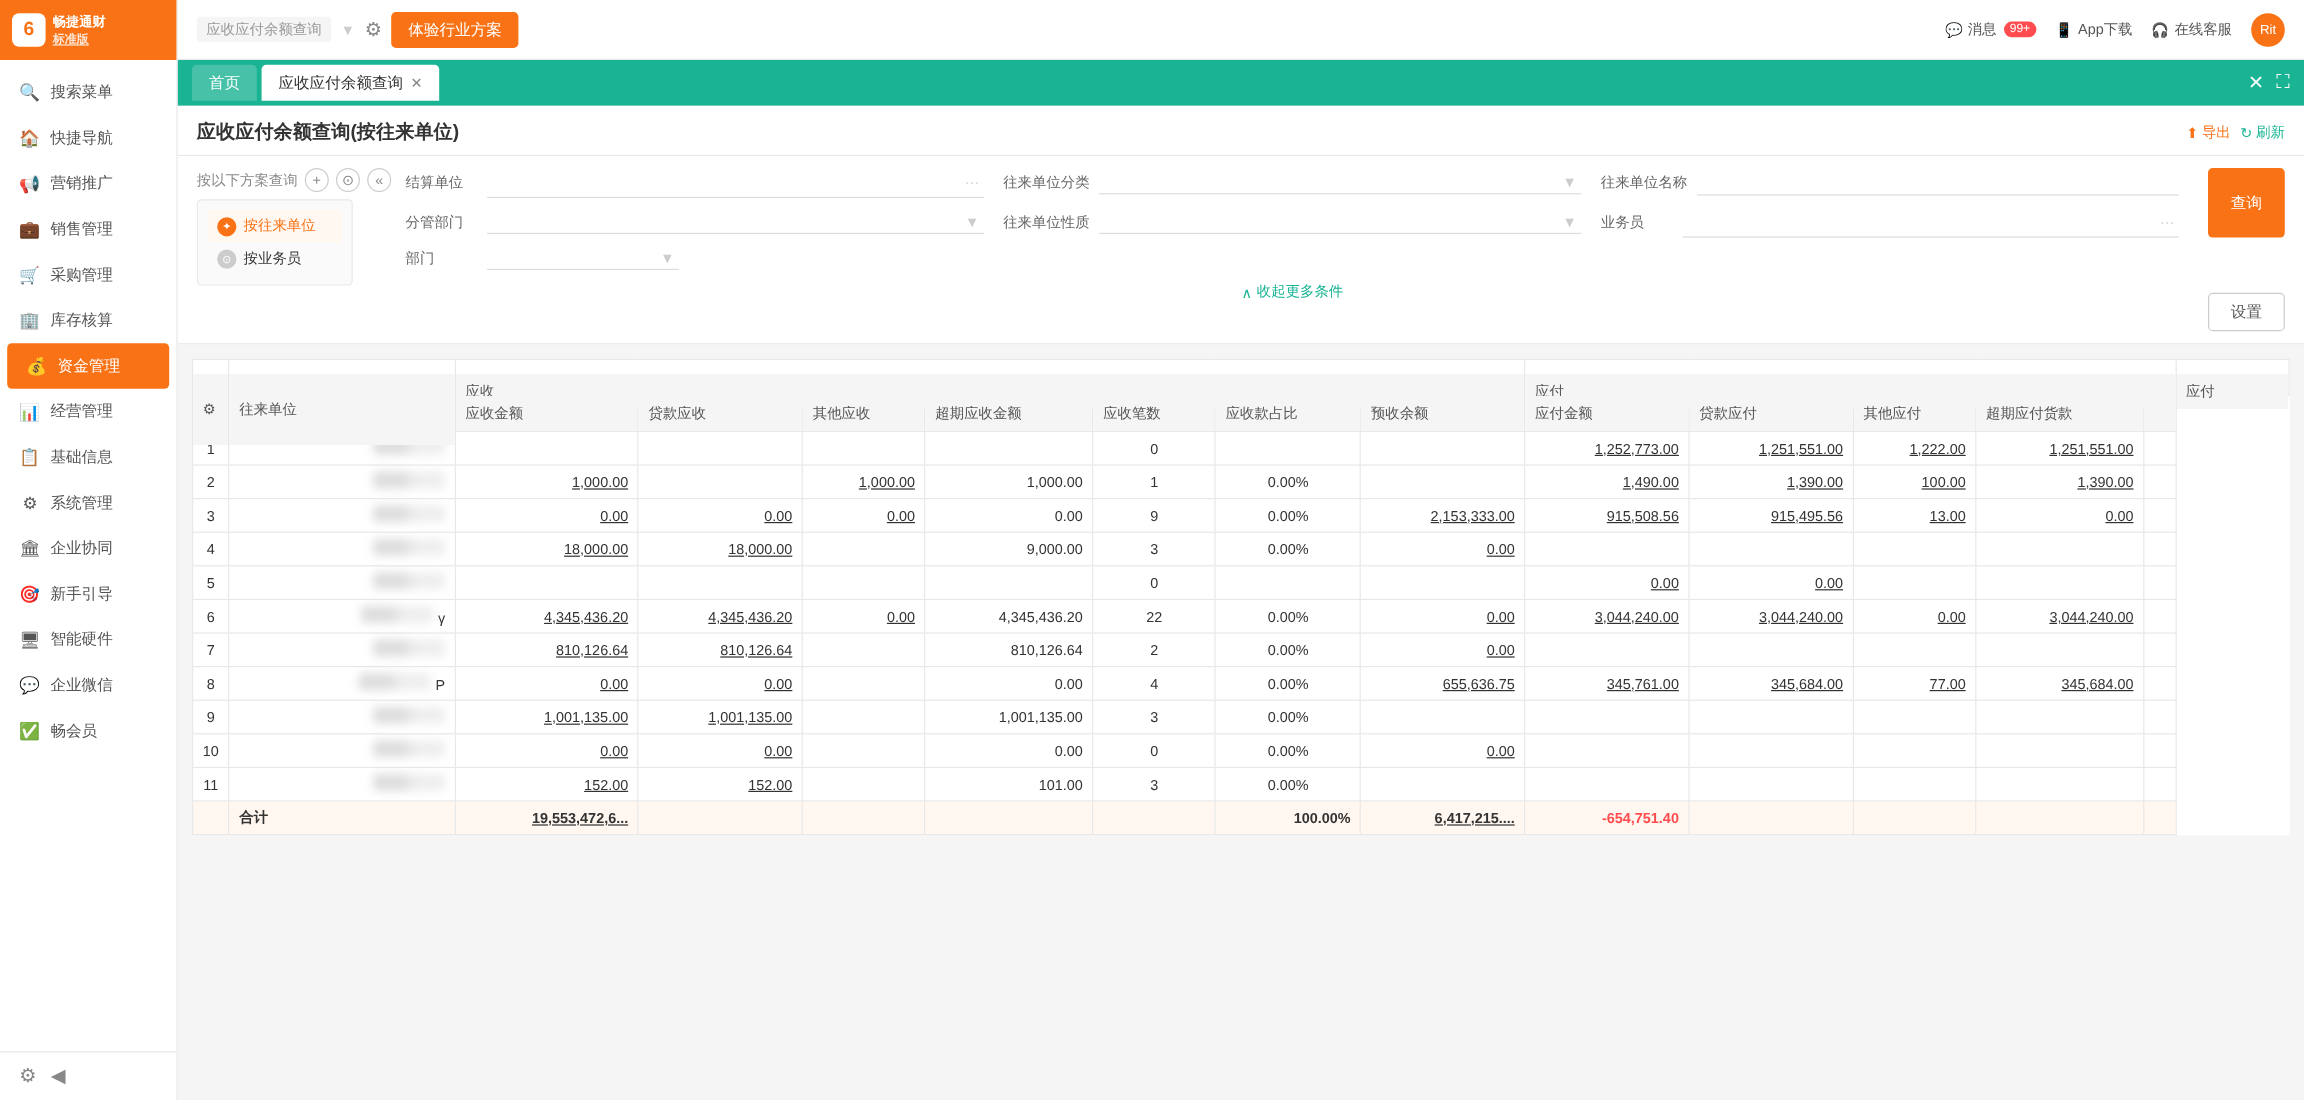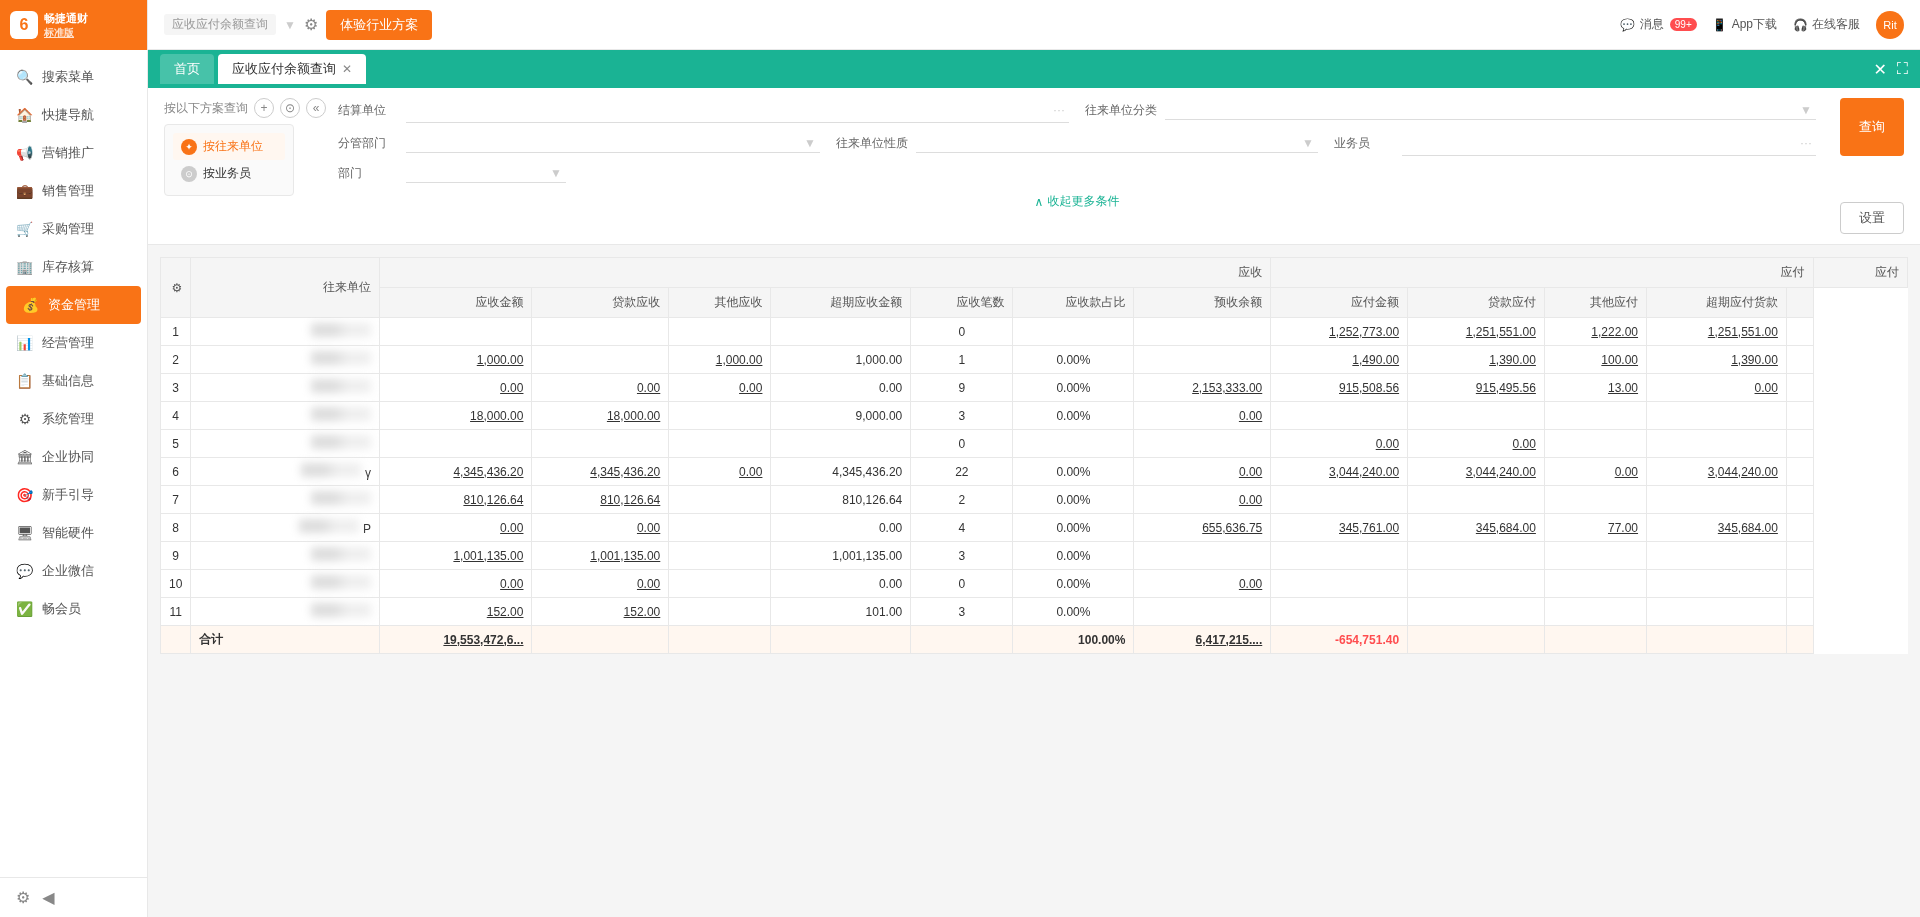--- a/index.html
+++ b/index.html
@@ -63,21 +63,21 @@
     .scheme-icon { width: 16px; height: 16px; border-radius: 50%; display: flex; align-items: center; justify-content: center; font-size: 9px; }
     .scheme-icon.orange { background: #f97316; color: #fff; }
     .scheme-icon.gray { background: #ccc; color: #fff; }
     .filter-buttons { display: flex; flex-direction: column; gap: 6px; margin-left: 12px; }
     .btn-query { background: #f97316; color: #fff; border: none; border-radius: 4px; padding: 20px 18px; cursor: pointer; font-size: 13px; }
     .btn-set { background: #fff; color: #555; border: 1px solid #ccc; border-radius: 4px; padding: 6px 18px; cursor: pointer; font-size: 13px; margin-top: 40px; }
 
     
     .table-area { flex: 1; overflow: auto; padding: 12px; }
     .data-table { width: 100%; border-collapse: collapse; background: #fff; font-size: 12px; }
-    .data-table th { background: #f5f5f5; border: 1px solid #e8e8e8; padding: 6px 8px; text-align: right; color: #555; font-weight: normal; white-space: nowrap; position: sticky; top: 0; z-index: 2; }
+    .data-table th { background: #f5f5f5; border: 1px solid #e8e8e8; padding: 6px 8px; text-align: left; color: #555; font-weight: normal; white-space: nowrap; position: sticky; top: 12px; z-index: 2; }
     .data-table td { border: 1px solid #e8e8e8; padding: 5px 8px; text-align: right; color: #333; white-space: nowrap; }
     .data-table td.text-left { text-align: left; }
     .data-table td.text-center { text-align: center; }
     .data-table tr.total-row td { background: #fff7f0; font-weight: bold; }
     .link-style { color: #1ab394; text-decoration: underline; cursor: pointer; }
     .th-receivable { background: #e8f5e9; }
     .th-payable { background: #fce4ec; }
     .row-num { color: #888; text-align: center; }
     .blurred { filter: blur(4px); user-select: none; color: transparent; background: linear-gradient(90deg, #ddd 40%, #eee 60%); border-radius: 3px; display: inline-block; min-width: 60px; height: 14px; }
 
@@ -205,20 +205,33 @@
       <span class="tab-close">✕</span>
     </div>
     <div class="tab-bar-right">
       <span>✕</span>
       <span>⛶</span>
     </div>
   </div>
 
   <div class="page-content">
 
+    <div class="page-header">
+      <div class="page-title">应收应付余额查询(按往来单位)</div>
+      <div class="page-header-actions">
+        <button class="btn-export">
+          <span>⬆</span>
+          <span>导出</span>
+        </button>
+        <button class="btn-refresh">
+          <span>↻</span>
+          <span>刷新</span>
+        </button>
+      </div>
+    </div>
 
     <div class="filter-area">
       <div style="display:flex; gap:12px; align-items:flex-start;">
 
         <div style="display:flex; flex-direction:column; gap:6px; min-width:140px;">
           <div style="display:flex; align-items:center; gap:6px;">
             <span class="filter-label">按以下方案查询</span>
             <div class="filter-add-btn">+</div>
             <div class="filter-add-btn">⊙</div>
             <div class="filter-add-btn">«</div>
@@ -244,20 +257,24 @@
                 <input class="filter-input" style="border: none; outline: none; flex: 1 1 0%;" placeholder="">
                 <span style="color:#ccc;">···</span>
               </div>
             </div>
             <div class="filter-group">
               <span class="filter-name">往来单位分类</span>
               <div style="flex:1; display:flex; align-items:center; border-bottom:1px solid #ddd; padding:2px 4px; cursor:pointer;">
                 <span style="flex:1;"></span>
                 <span style="color:#ccc;">▼</span>
               </div>
+            </div>
+            <div class="filter-group">
+              <span class="filter-name">往来单位名称</span>
+              <input class="filter-input" style="border-top: none; border-right: none; border-left: none; border-image: initial; border-bottom: 1px solid rgb(221, 221, 221); outline: none; flex: 1 1 0%;">
             </div>
           </div>
 
           <div class="filter-row" style="margin-bottom:8px;">
             <div class="filter-group">
               <span class="filter-name">分管部门</span>
               <div style="flex:1; display:flex; align-items:center; border-bottom:1px solid #ddd; padding:2px 4px; cursor:pointer;">
                 <span style="flex:1;"></span>
                 <span style="color:#ccc;">▼</span>
               </div>

